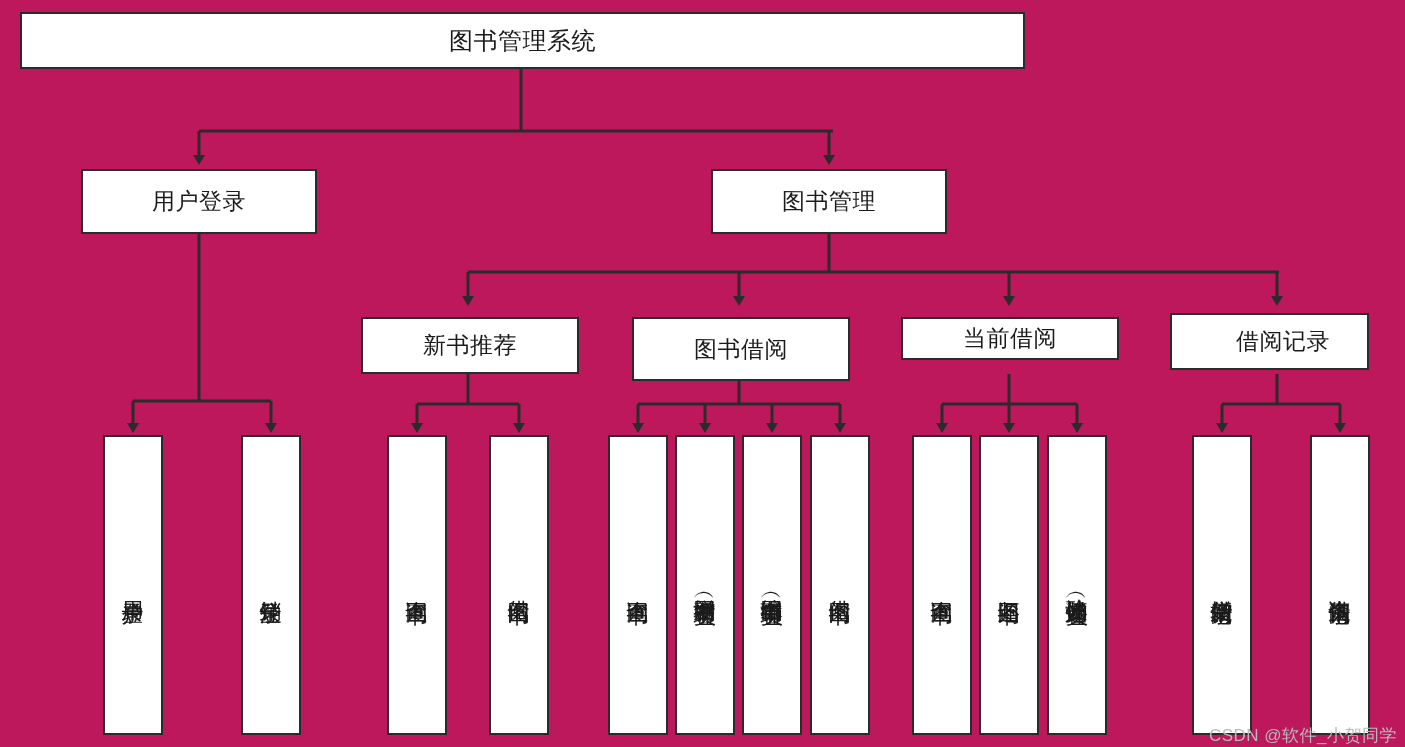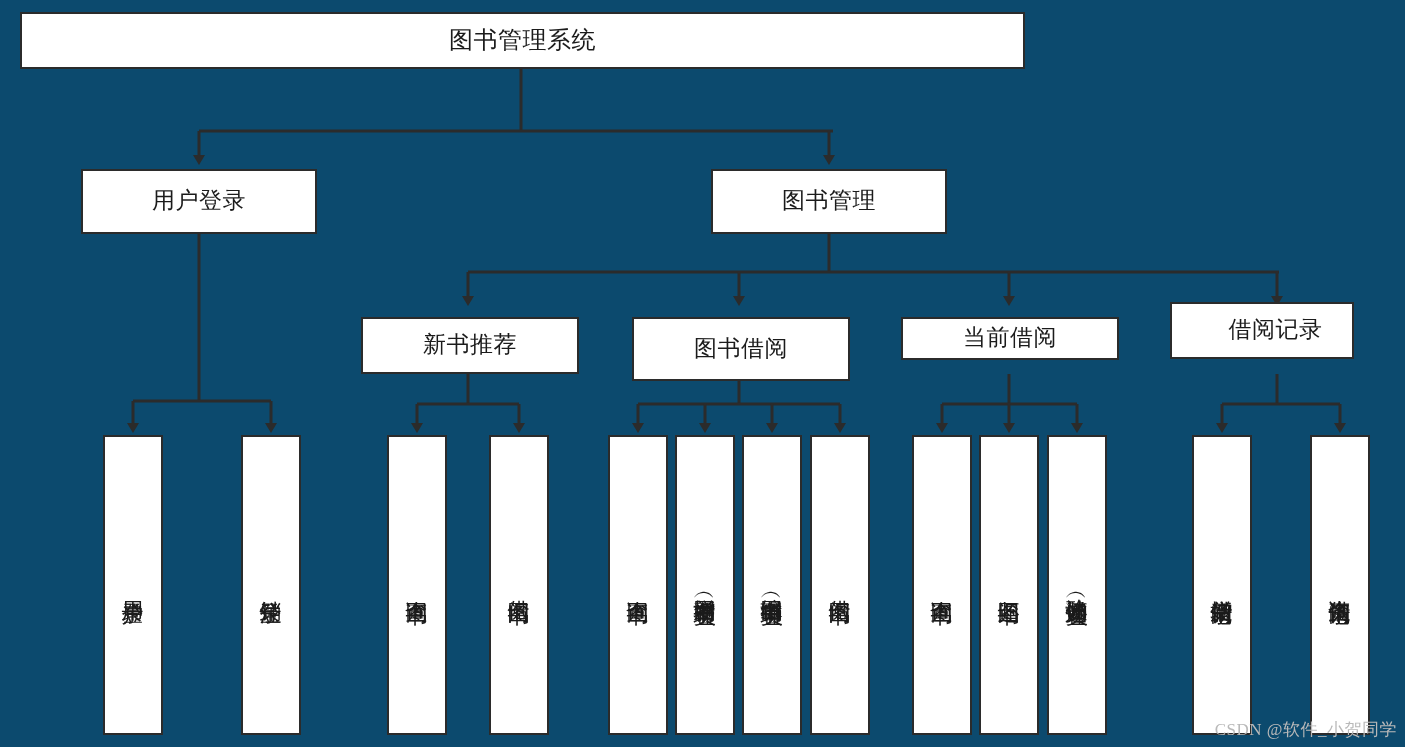--- a/index.html
+++ b/index.html
@@ -4,23 +4,23 @@
 <style>
   html, body {
     margin: 0;
     padding: 0;
     background: #ffffff;
   }
   #canvas {
     position: relative;
     width: 1405px;
     height: 747px;
-    background: #0c4a6e;
+    background: #be185d;
     overflow: hidden;
-    font-family: Liberation Serif, serif;
+    font-family: Liberation Sans, sans-serif;
   }
   #connectors {
     position: absolute;
     left: 0;
     top: 0;
     width: 1405px;
     height: 747px;
   }
   .node {
     position: absolute;
@@ -50,21 +50,21 @@
     writing-mode: vertical-rl;
     text-orientation: upright;
     padding: 6px 0;
     justify-content: center;
     align-items: center;
     white-space: nowrap;
   }
   .watermark {
     position: absolute;
     right: 8px;
-    bottom: 6px;
+    bottom: 0;
     font-size: 17px;
     color: #b9b9b9;
     letter-spacing: 0.5px;
     white-space: nowrap;
     margin-left: 24px;
   }
 </style>
 </head>
 <body>
 
@@ -125,21 +125,21 @@
   <div class="node horiz" style="left:81px; top:169px; width:236px; height:65px;">用户登录</div>
 
   <div class="node horiz" style="left:361px; top:317px; width:218px; height:57px;">新书推荐</div>
 
   <div class="node horiz" style="left:711px; top:169px; width:236px; height:65px;">图书管理</div>
 
   <div class="node horiz" style="left:632px; top:317px; width:218px; height:64px;">图书借阅</div>
 
   <div class="node horiz" style="left:901px; top:317px; width:218px; height:43px;">当前借阅</div>
 
-  <div class="node horiz" style="left:1170px; top:302px; width:184px; height:57px;padding-left:27px;">借阅记录</div>
+  <div class="node horiz" style="left:1170px; top:313px; width:199px; height:57px;padding-left:27px;">借阅记录</div>
 
   <div class="node vert" style="left:103px; top:435px; width:60px; height:300px;">用户登录</div>
 
   <div class="node vert" style="left:241px; top:435px; width:60px; height:300px;">注销登录</div>
 
   <div class="node vert" style="left:387px; top:435px; width:60px; height:300px;">查询图书</div>
 
   <div class="node vert" style="left:489px; top:435px; width:60px; height:300px;">借阅图书</div>
 
   <div class="node vert" style="left:608px; top:435px; width:60px; height:300px;">查询图书</div>

